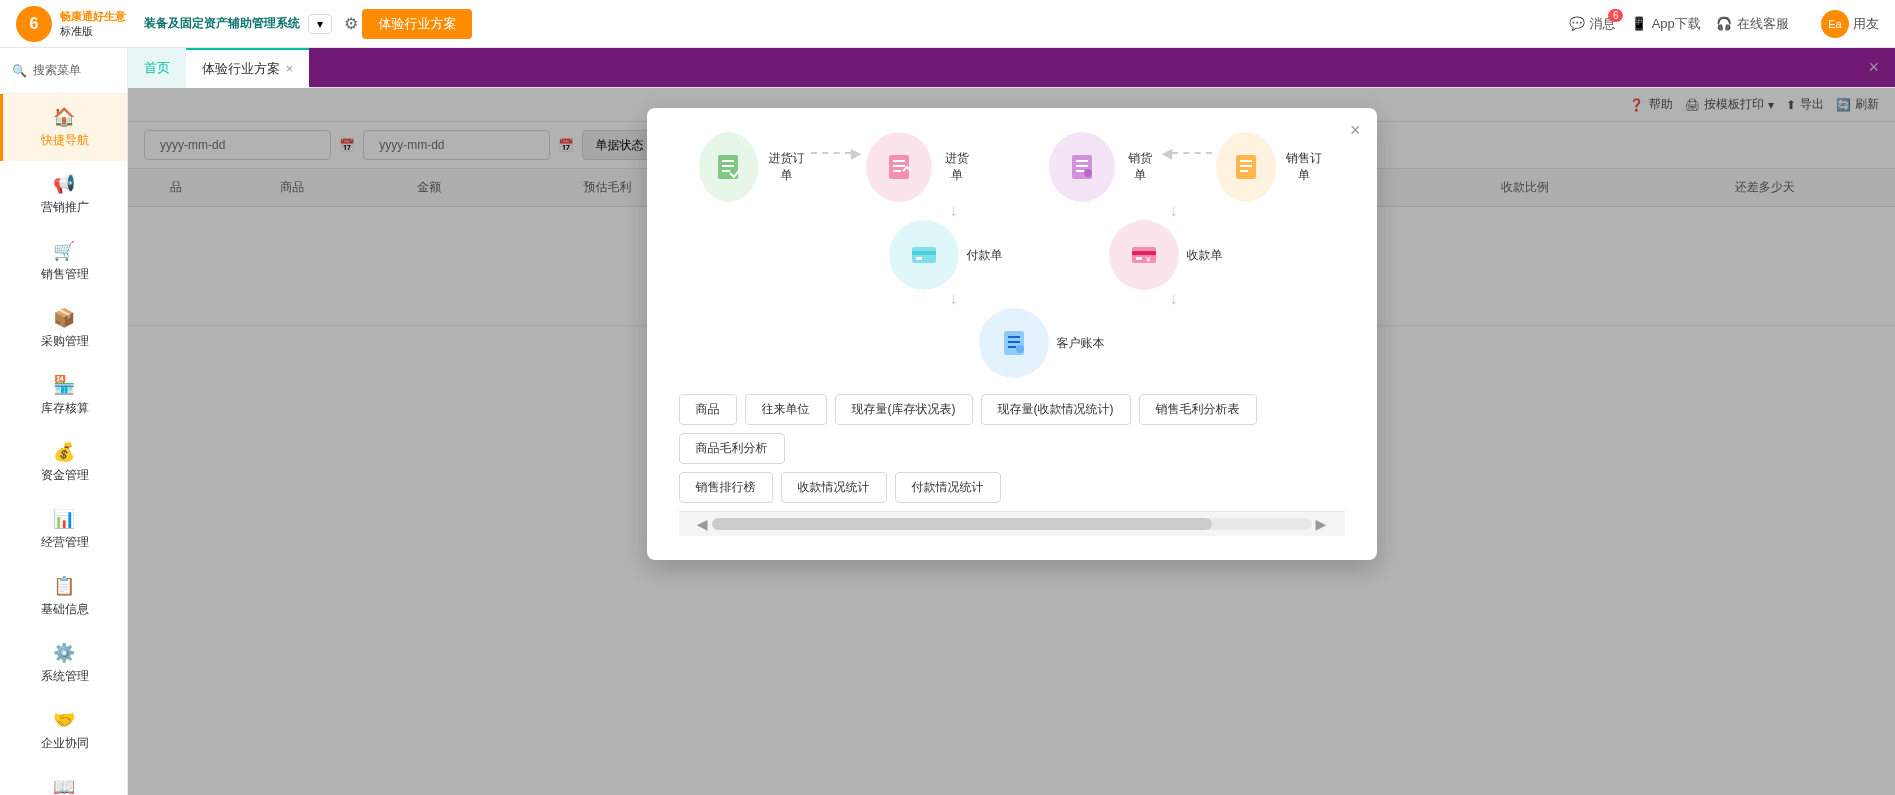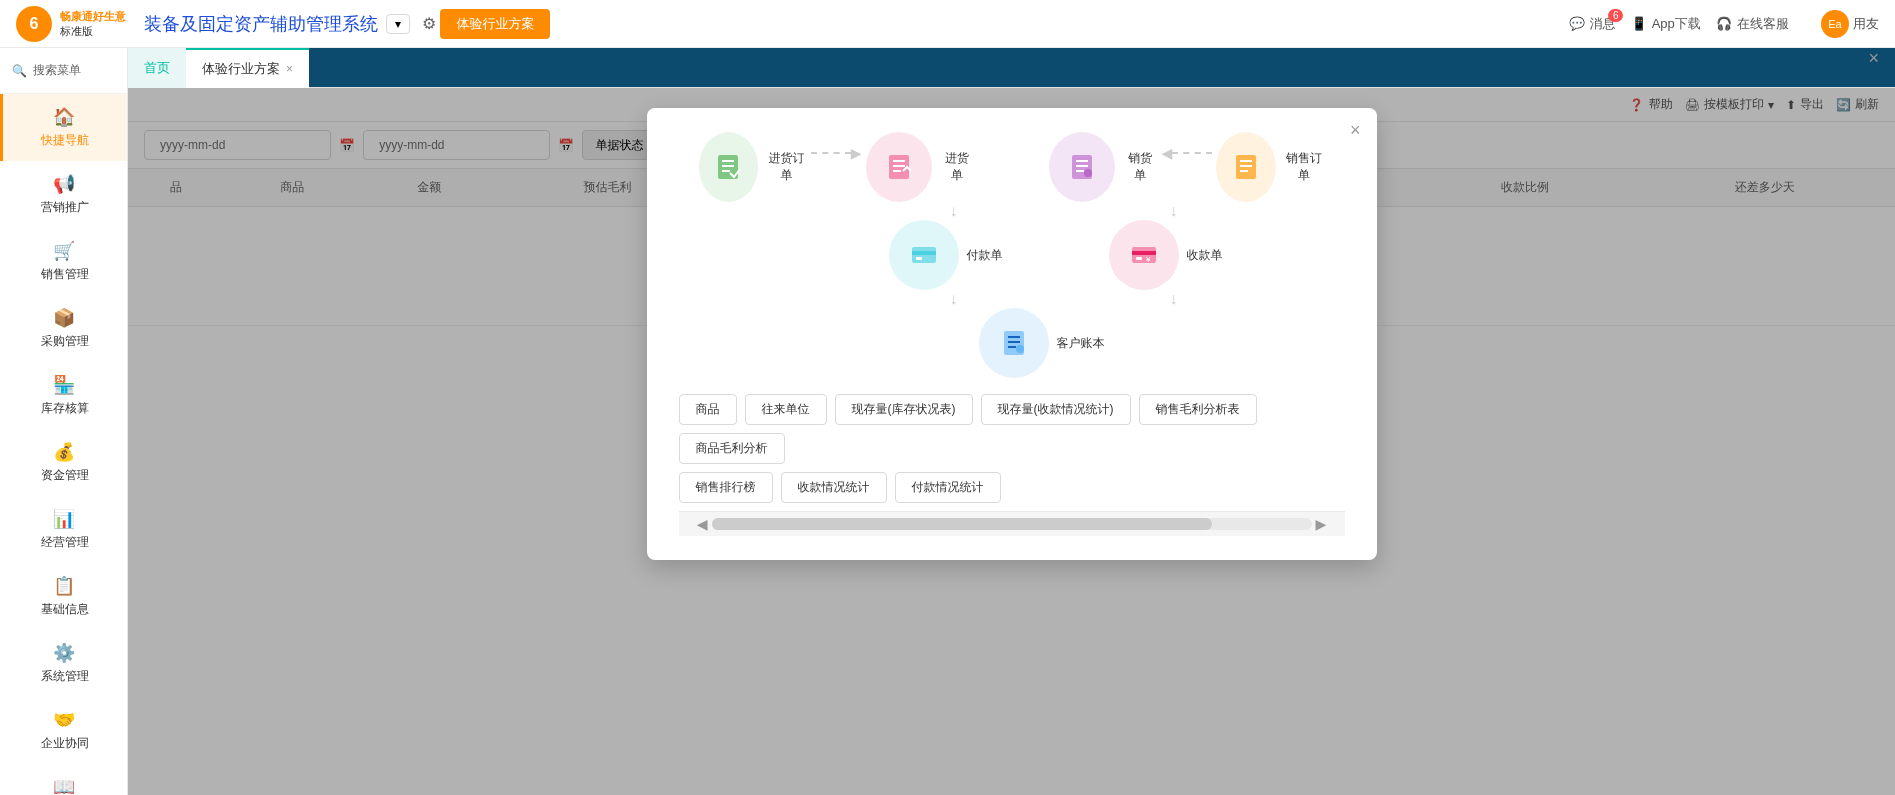--- a/index.html
+++ b/index.html
@@ -4,29 +4,29 @@
   <style>
     * { box-sizing: border-box; margin: 0; padding: 0; }
     body { font-family: 'Microsoft YaHei', Arial, sans-serif; font-size: 13px; background: #f0f2f5; overflow: hidden; }
 
     
     .app-wrapper { display: flex; flex-direction: column; height: 795px; width: 1895px; }
     .top-bar { height: 48px; background: #fff; display: flex; align-items: center; padding: 0 16px; border-bottom: 1px solid #e8e8e8; flex-shrink: 0; }
     .main-area { display: flex; flex: 1; overflow: hidden; }
     .sidebar { width: 128px; background: #fff; border-right: 1px solid #e8e8e8; display: flex; flex-direction: column; flex-shrink: 0; }
     .content-area { flex: 1; display: flex; flex-direction: column; overflow: hidden; }
-    .tab-bar { height: 40px; background: #0c4a6e; display: flex; flex-shrink: 0; border-bottom: 1px solid #e0e0e0; }
+    .tab-bar { height: 40px; background: #701a75; display: flex; align-items: center; flex-shrink: 0; border-bottom: 1px solid #e0e0e0; }
 
     
     .logo-area { display: flex; align-items: center; gap: 8px; width: 128px; flex-shrink: 0; }
     .logo-icon { width: 36px; height: 36px; background: #ff8c00; border-radius: 50%; display: flex; align-items: center; justify-content: center; color: white; font-size: 16px; font-weight: bold; }
     .logo-text { font-size: 11px; color: #333; line-height: 1.3; }
     .logo-text .line1 { color: #ff8c00; font-weight: bold; }
     .system-title { display: flex; align-items: center; gap: 8px; margin-left: 0; }
-    .system-title-text { font-size: 18px; color: #1d4ed8; font-weight: 400; }
+    .system-title-text { font-size: 12px; color: #0f766e; font-weight: 700; }
     .dropdown-btn { border: 1px solid #d9d9d9; background: #fff; border-radius: 4px; padding: 2px 8px; cursor: pointer; font-size: 12px; }
     .settings-btn { border: none; background: none; cursor: pointer; color: #666; font-size: 16px; padding: 4px; }
     .experience-btn { background: #ff8c00; color: white; border: none; border-radius: 4px; padding: 6px 16px; cursor: pointer; font-size: 13px; }
     .top-right { margin-left: auto; display: flex; align-items: center; gap: 16px; }
     .top-right-item { display: flex; align-items: center; gap: 4px; color: #555; font-size: 13px; cursor: pointer; position: relative; }
     .badge { background: #ff4d4f; color: white; border-radius: 10px; font-size: 10px; padding: 1px 5px; position: absolute; top: -6px; right: -8px; }
     .user-avatar { width: 28px; height: 28px; background: #ff8c00; border-radius: 50%; display: flex; align-items: center; justify-content: center; color: white; font-size: 11px; margin-left: 16px; }
 
     
     .sidebar-search { padding: 10px 8px; border-bottom: 1px solid #f0f0f0; }

